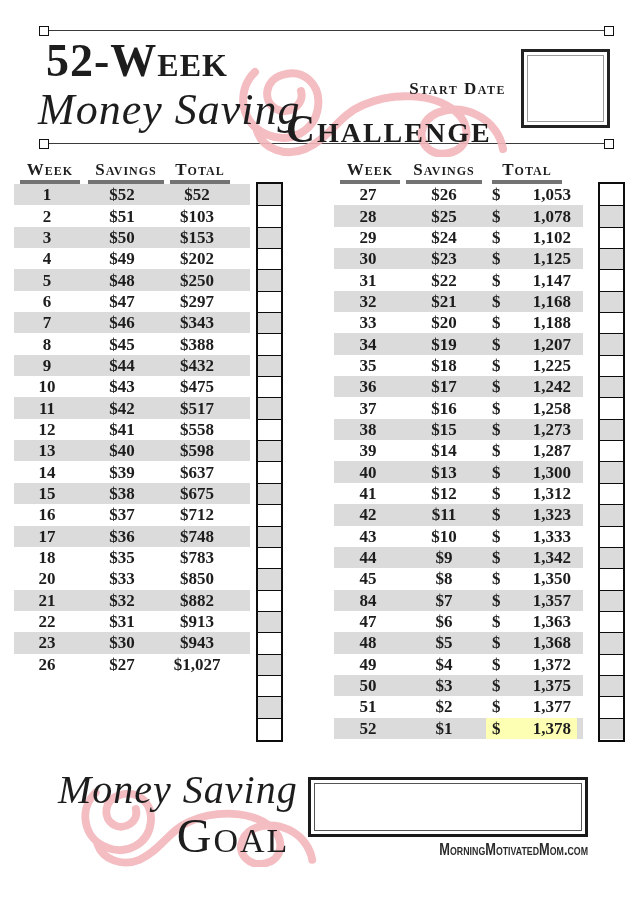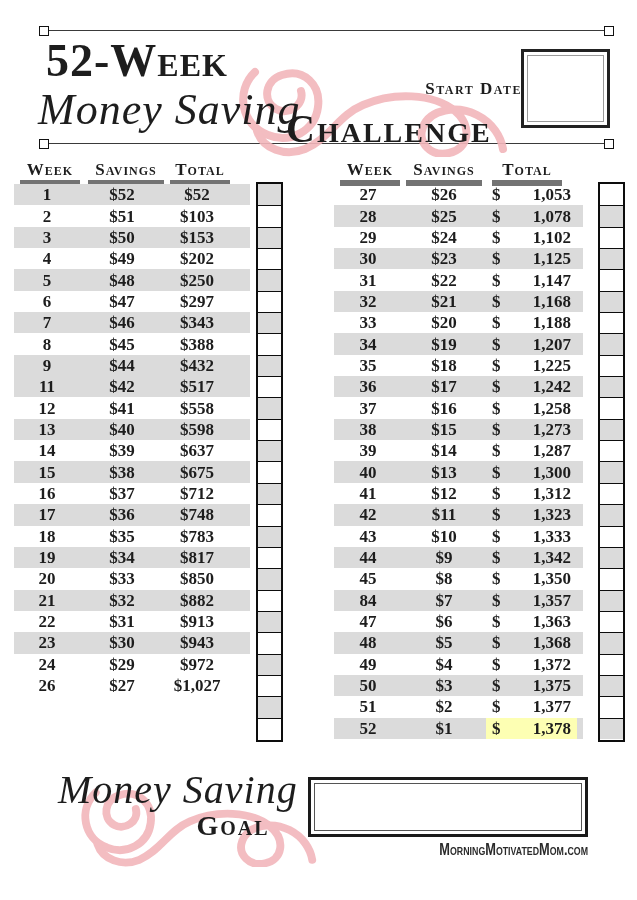--- a/index.html
+++ b/index.html
@@ -10,32 +10,32 @@
   .frame-line{position:absolute;left:47px;width:565px;height:0;border-top:1.5px solid #3a3a3a;}
   .handle{position:absolute;width:8px;height:8px;background:#fff;border:1.5px solid #111;}
 
   
   .title-top{position:absolute;left:46px;top:38px;font-size:46px;font-weight:600;
              font-variant:small-caps;letter-spacing:1px;line-height:1;z-index:2;}
   .title-script{position:absolute;left:38px;top:88px;font-size:44px;font-style:italic;
                 letter-spacing:1px;line-height:1;z-index:2;}
   .title-caps{position:absolute;left:286px;top:101px;font-size:40px;font-weight:600;
               font-variant:small-caps;letter-spacing:2px;line-height:1;z-index:2;margin-top:8px;}
-  .start-date-label{position:absolute;left:414px;top:79px;width:108px;text-align:right;
+  .start-date-label{position:absolute;left:398px;top:79px;width:108px;text-align:right;
                     font-size:17px;font-weight:600;font-variant:small-caps;letter-spacing:1.5px;z-index:2;}
   .start-date-box{position:absolute;left:521px;top:49px;width:89px;height:79px;
                   border:3px solid #222;background:#fff;box-sizing:border-box;z-index:2;}
   .start-date-box .inner{position:absolute;inset:3px;border:1px solid #9a9a9a;}
 
   
   .swirl{position:absolute;z-index:1;pointer-events:none;}
 
   
   .col-head{position:absolute;top:161px;text-align:center;font-size:17px;font-weight:700;
-            font-variant:small-caps;letter-spacing:1px;border-bottom:6px solid #737373;
+            font-variant:small-caps;letter-spacing:1px;border-bottom:4px solid #737373;
             padding-bottom:0;line-height:1.1;}
   .rows{position:absolute;top:184px;}
   .trow{height:21.35px;display:flex;align-items:center;font-weight:700;font-size:17px;line-height:1;}
   .trow.shade{background:#dbdbdb;}
   .cell{text-align:center;}
   .t-left .c-week{width:66px;}
   .t-left .c-sav{width:84px;}
   .t-left .c-total{width:66px;}
   .t-right .c-week{width:68px;}
   .t-right .c-sav{width:84px;}
@@ -44,22 +44,22 @@
   .t-right .c-total.hl{background:#fdffb3;}
 
   .cbcol{position:absolute;top:182px;width:27px;border:2.5px solid #0d0d0d;box-sizing:border-box;background:#fff;}
   .cbox{height:21.35px;box-sizing:border-box;border-top:1.8px solid #0d0d0d;background:#fff;}
   .cbox:first-child{border-top:none;}
   .cbox.shade{background:#dbdbdb;}
 
   
   .goal-script{position:absolute;left:58px;top:770px;font-size:40px;font-style:italic;
                letter-spacing:1px;line-height:1;z-index:2;}
-  .goal-caps{position:absolute;left:168px;top:812px;width:130px;text-align:center;font-size:28px;
-             font-weight:700;font-variant:small-caps;letter-spacing:2px;line-height:1;z-index:2;}
+  .goal-caps{position:absolute;left:168px;top:812px;width:130px;text-align:center;font-size:48px;
+             font-weight:400;font-variant:small-caps;letter-spacing:2px;line-height:1;z-index:2;}
   .goal-box{position:absolute;left:308px;top:777px;width:280px;height:60px;
             border:3px solid #1a1a1a;background:#fff;box-sizing:border-box;z-index:2;}
   .goal-box .inner{position:absolute;inset:3px;border:1.5px solid #555;}
   .website{position:absolute;left:388px;top:841px;width:200px;text-align:right;
            font-family:"Liberation Sans", sans-serif;font-weight:700;font-size:16px;
            font-variant:small-caps;transform:scaleX(0.8);transform-origin:100% 50%;
            color:#2a2a2a;z-index:2;}
 </style>
 </head>
 <body>
@@ -130,20 +130,25 @@
       <div class="trow">
         <div class="cell c-week">8</div>
         <div class="cell c-sav">$45</div>
         <div class="cell c-total">$388</div>
       </div>
       <div class="trow shade">
         <div class="cell c-week">9</div>
         <div class="cell c-sav">$44</div>
         <div class="cell c-total">$432</div>
       </div>
+      <div class="trow">
+        <div class="cell c-week">10</div>
+        <div class="cell c-sav">$43</div>
+        <div class="cell c-total">$475</div>
+      </div>
       <div class="trow shade">
         <div class="cell c-week">11</div>
         <div class="cell c-sav">$42</div>
         <div class="cell c-total">$517</div>
       </div>
       <div class="trow">
         <div class="cell c-week">12</div>
         <div class="cell c-sav">$41</div>
         <div class="cell c-total">$558</div>
       </div>
@@ -170,49 +175,39 @@
       <div class="trow shade">
         <div class="cell c-week">17</div>
         <div class="cell c-sav">$36</div>
         <div class="cell c-total">$748</div>
       </div>
       <div class="trow">
         <div class="cell c-week">18</div>
         <div class="cell c-sav">$35</div>
         <div class="cell c-total">$783</div>
       </div>
-      <div class="trow shade">
-        <div class="cell c-week">19</div>
-        <div class="cell c-sav">$34</div>
-        <div class="cell c-total">$817</div>
-      </div>
       <div class="trow">
         <div class="cell c-week">20</div>
         <div class="cell c-sav">$33</div>
         <div class="cell c-total">$850</div>
       </div>
       <div class="trow shade">
         <div class="cell c-week">21</div>
         <div class="cell c-sav">$32</div>
         <div class="cell c-total">$882</div>
       </div>
       <div class="trow">
         <div class="cell c-week">22</div>
         <div class="cell c-sav">$31</div>
         <div class="cell c-total">$913</div>
       </div>
       <div class="trow shade">
         <div class="cell c-week">23</div>
         <div class="cell c-sav">$30</div>
         <div class="cell c-total">$943</div>
-      </div>
-      <div class="trow">
-        <div class="cell c-week">24</div>
-        <div class="cell c-sav">$29</div>
-        <div class="cell c-total">$972</div>
       </div>
       <div class="trow">
         <div class="cell c-week">26</div>
         <div class="cell c-sav">$27</div>
         <div class="cell c-total">$1,027</div>
       </div>
     </div>
   <div class="cbcol" style="left:256px;height:560.2px" id="left-checks">
       <div class="cbox shade"></div>
       <div class="cbox"></div>

